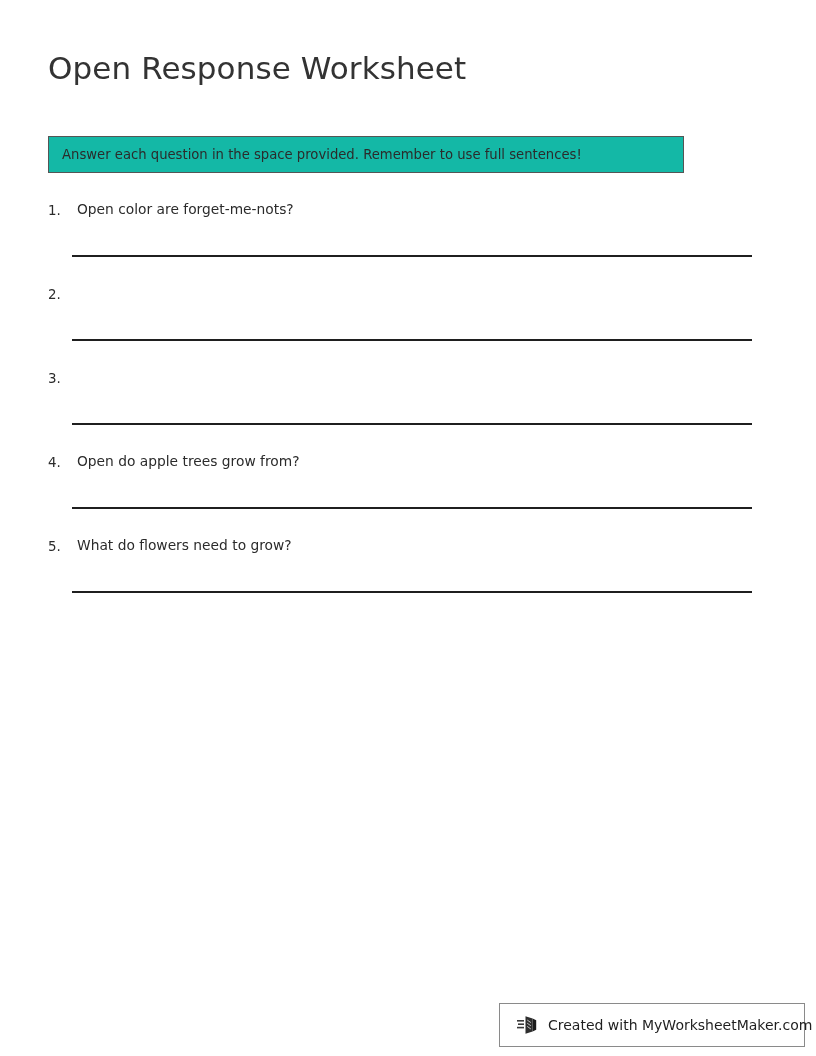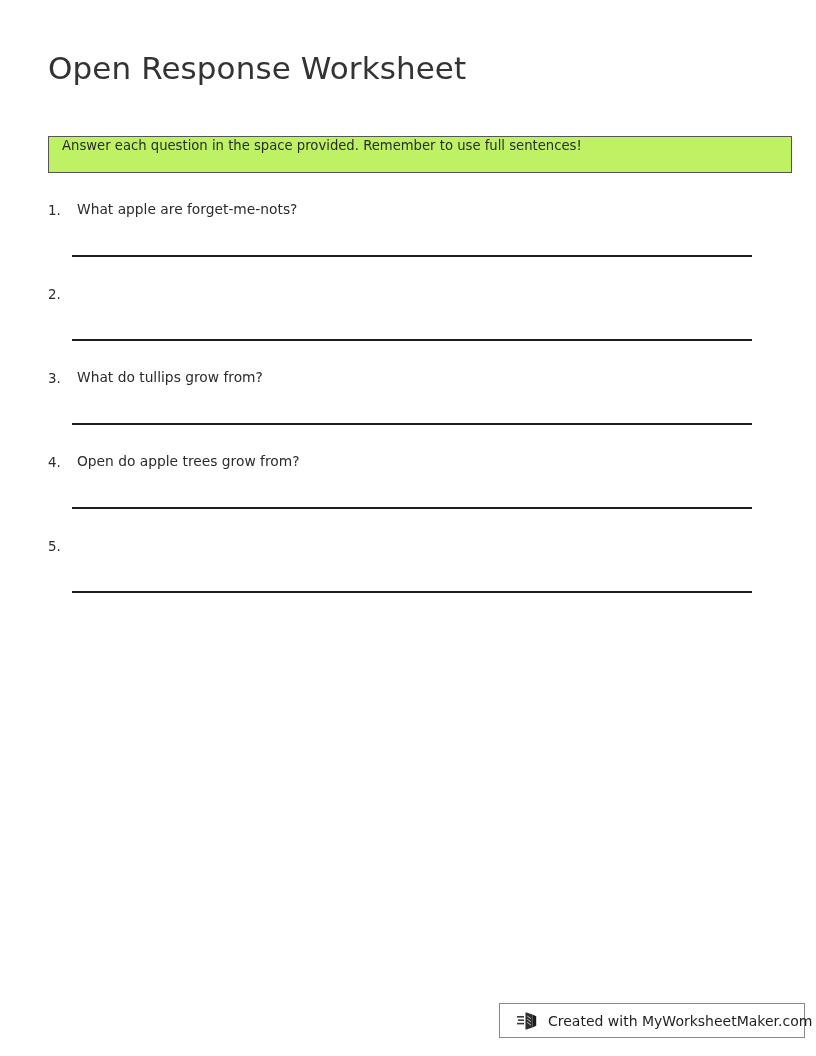--- a/index.html
+++ b/index.html
@@ -32,28 +32,28 @@
     letter-spacing: 0.1px;
     line-height: 40px;
     white-space: nowrap;
   }
 
   
   .instructions-box {
     position: absolute;
     left: 48px;
     top: 136px;
-    width: 744px;
+    width: 636px;
     height: 37px;
     box-sizing: border-box;
     border: 1px solid #ururu;
     border: 1px solid #555555;
-    background: #bef264;
+    background: #14b8a6;
     display: flex;
-    align-items: flex-start;
+    align-items: center;
   }
   .instructions-text {
     padding-left: 13px;
     font-size: 13.2px;
     color: #2b2b2b;
     line-height: 18px;
   }
 
   
   .questions {
@@ -91,21 +91,21 @@
     height: 0;
     border-top: 2px solid #1f1f1f;
   }
 
   
   .footer-badge {
     position: absolute;
     left: 499px;
     top: 1003px;
     width: 306px;
-    height: 35px;
+    height: 44px;
     box-sizing: border-box;
     border: 1px solid #8a8a8a;
     background: #ffffff;
     display: flex;
     align-items: center;
     padding-left: 17px;
   }
   .footer-logo {
     width: 22px;
     height: 22px;
@@ -129,51 +129,51 @@
 
   <div class="instructions-box">
     <div class="instructions-text">Answer each question in the space provided. Remember to use full sentences!</div>
   </div>
 
   <div class="questions">
 
     <div class="question-block">
       <div class="question-row">
         <div class="question-number">1.</div>
-        <div class="question-text">What apple are forget-me-nots?</div>
+        <div class="question-text">Open color are forget-me-nots?</div>
       </div>
       <div class="answer-line"></div>
     </div>
 
     <div class="question-block">
       <div class="question-row">
         <div class="question-number">2.</div>
       </div>
       <div class="answer-line"></div>
     </div>
 
     <div class="question-block">
       <div class="question-row">
         <div class="question-number">3.</div>
-        <div class="question-text">What do tullips grow from?</div>
       </div>
       <div class="answer-line"></div>
     </div>
 
     <div class="question-block">
       <div class="question-row">
         <div class="question-number">4.</div>
         <div class="question-text">Open do apple trees grow from?</div>
       </div>
       <div class="answer-line"></div>
     </div>
 
     <div class="question-block">
       <div class="question-row">
         <div class="question-number">5.</div>
+        <div class="question-text">What do flowers need to grow?</div>
       </div>
       <div class="answer-line"></div>
     </div>
 
   </div>
 
   <div class="footer-badge">
     <div class="footer-logo">
       <svg width="22" height="22" viewBox="0 0 22 22" xmlns="http://www.w3.org/2000/svg">
         <g fill="#3a3a3a">

